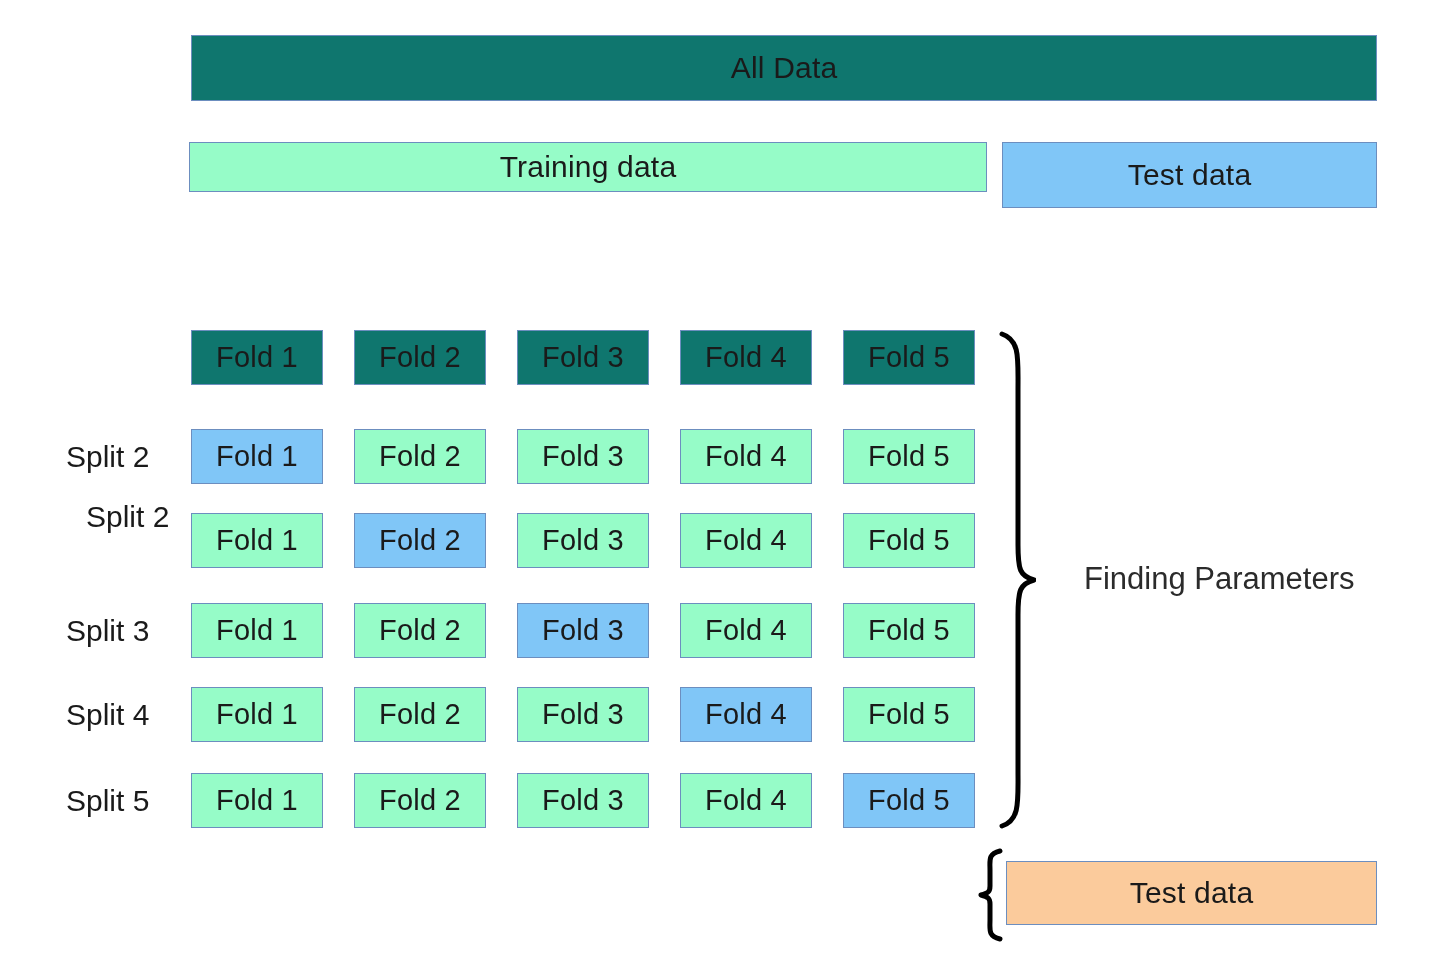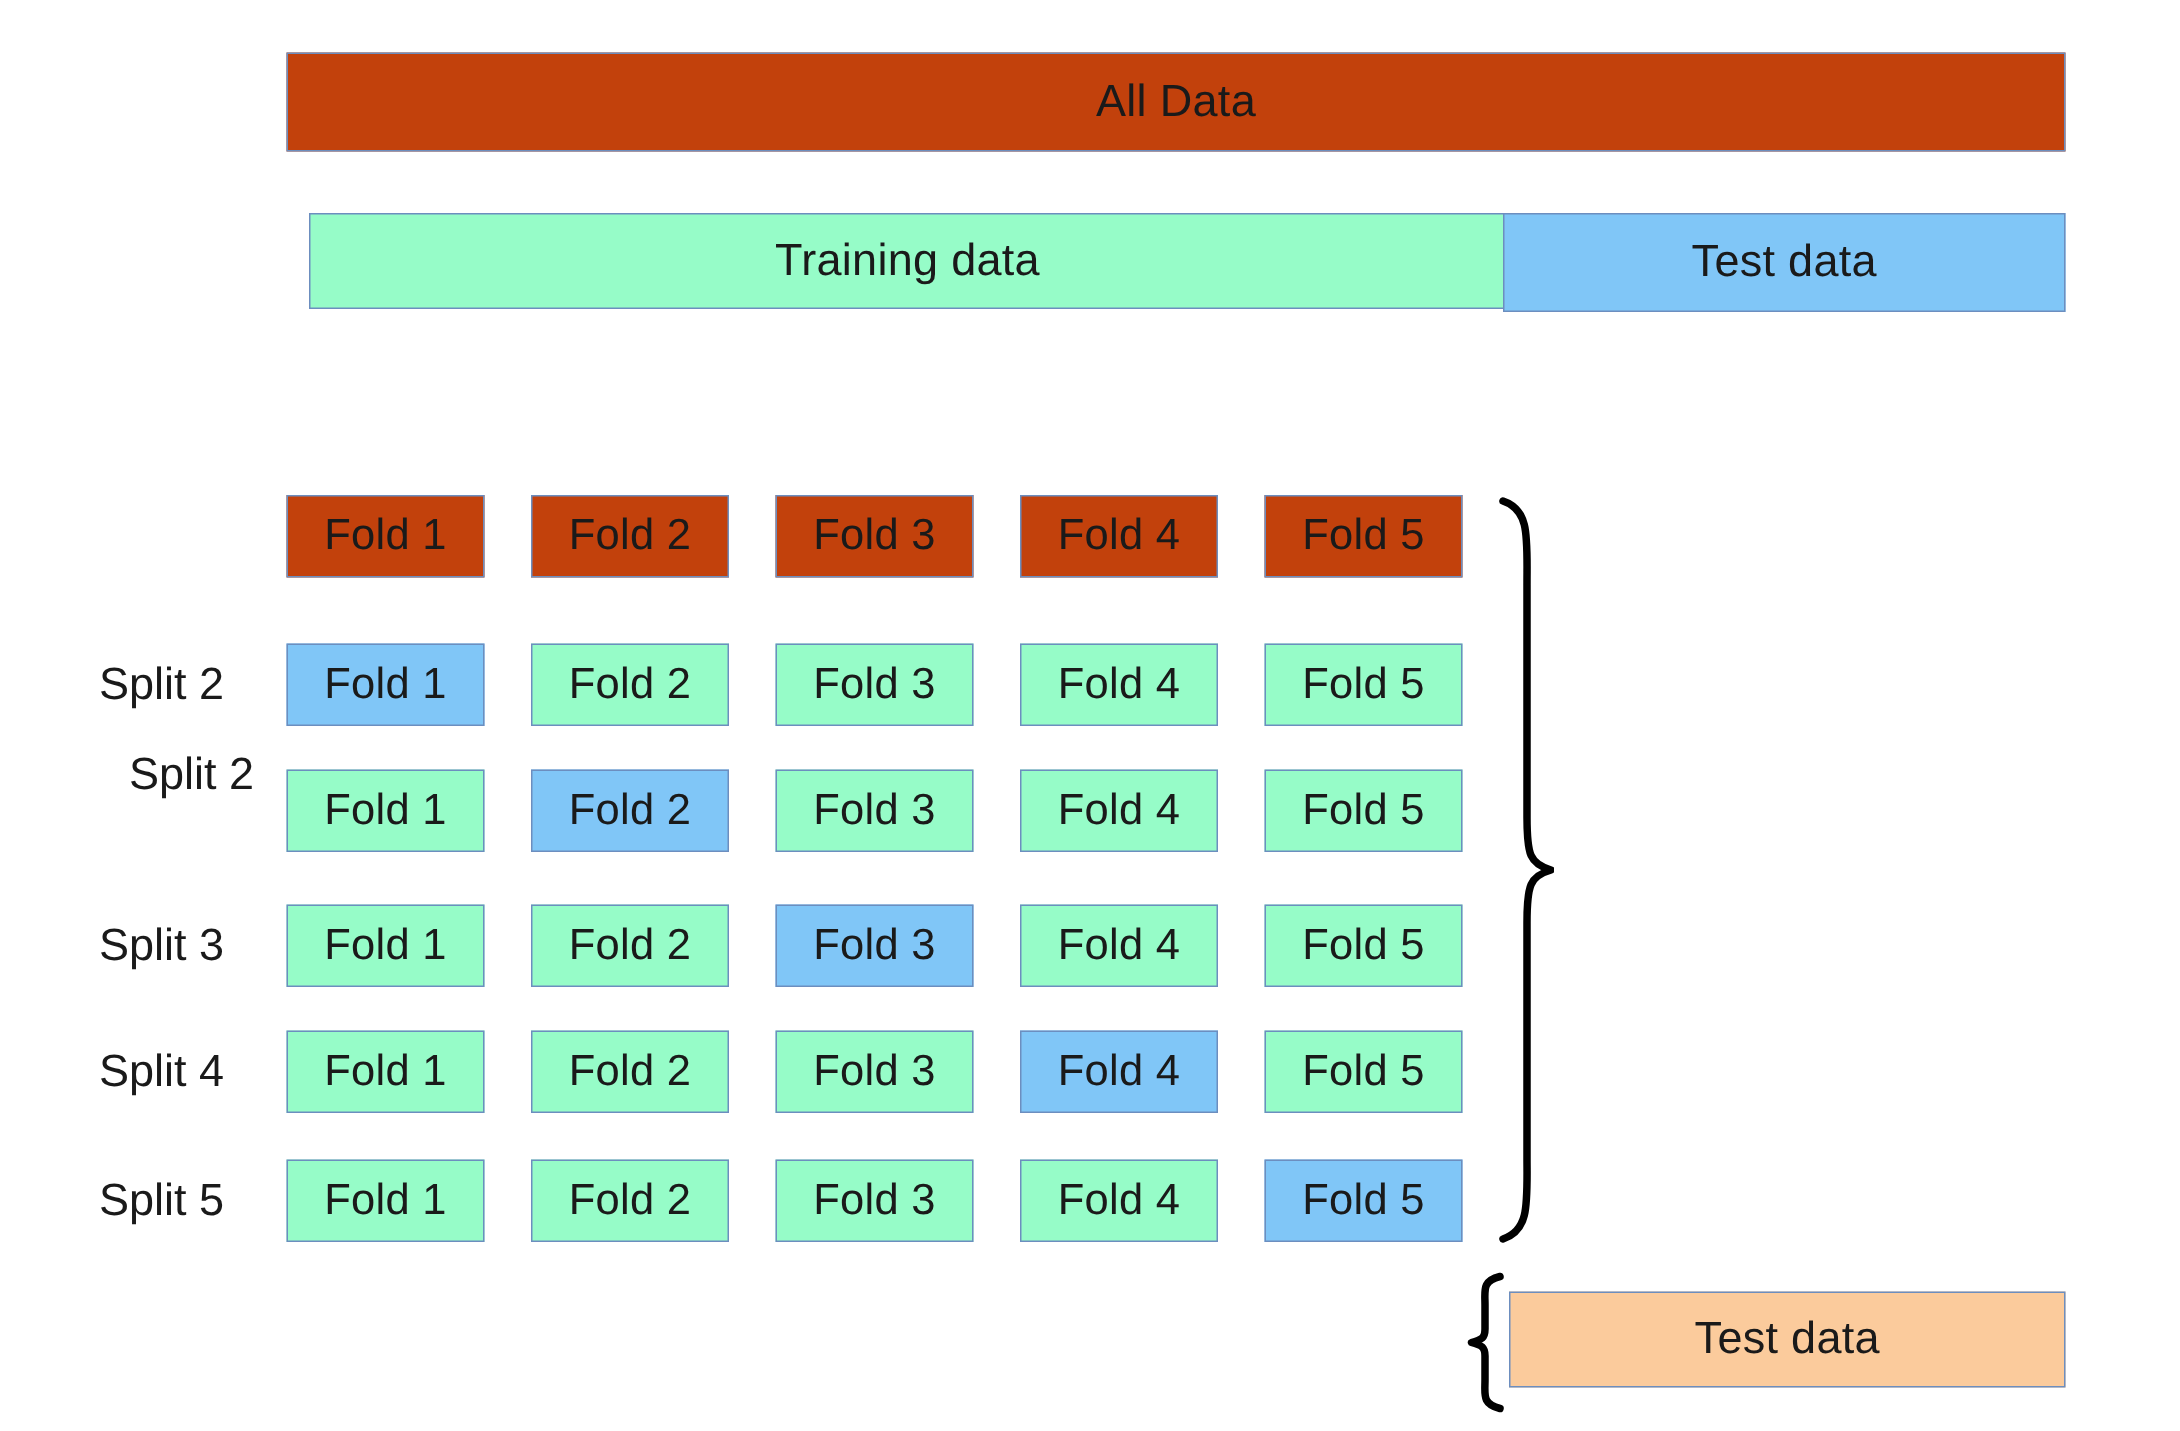--- a/index.html
+++ b/index.html
@@ -27,31 +27,31 @@
     border: 1px solid #6c8ebf;
     display: flex;
     align-items: center;
     justify-content: center;
     font-size: 30px;
     line-height: 1;
     color: #1a1a1a;
     letter-spacing: 0.2px;
     white-space: nowrap;
   }
-  .box.grey   { background: #c2410c; }
+  .box.grey   { background: #0f766e; }
   .box.green  { background: #96fcc8; }
   .box.blue   { background: #80c6f7; }
   .box.orange { background: #fbcb9c; }
 
   
   .bar-alldata {
     left: 191px;  top: 35px;  width: 1186px; height: 66px;
   }
   .bar-training {
-    left: 206px;  top: 142px; width: 798px;  height: 64px;
+    left: 189px;  top: 142px; width: 798px;  height: 50px;
   }
   .bar-test {
     left: 1002px; top: 142px; width: 375px;  height: 66px;
   }
 
   
   .fold {
     width: 132px;
     height: 55px;
     font-size: 29px;
@@ -163,20 +163,21 @@
   <svg class="brace-main" viewBox="0 0 40 500" preserveAspectRatio="none">
     <path d="M 6 4
              C 24 10, 22 28, 22 60
              L 22 215
              C 22 240, 24 246, 38 250
              C 24 254, 22 260, 22 285
              L 22 440
              C 22 472, 24 490, 6 496" fill="none" stroke="#000000" stroke-width="5" stroke-linecap="round" stroke-linejoin="round"></path>
   </svg>
 
+  <div class="finding-label">Finding Parameters</div>
 
 
   <svg class="brace-final" viewBox="0 0 30 94" preserveAspectRatio="none">
     <path d="M 22 3
              C 10 6, 12 12, 12 22
              L 12 38
              C 12 44, 10 45, 3 47
              C 10 49, 12 50, 12 56
              L 12 72
              C 12 82, 10 88, 22 91" fill="none" stroke="#000000" stroke-width="5" stroke-linecap="round" stroke-linejoin="round"></path>

